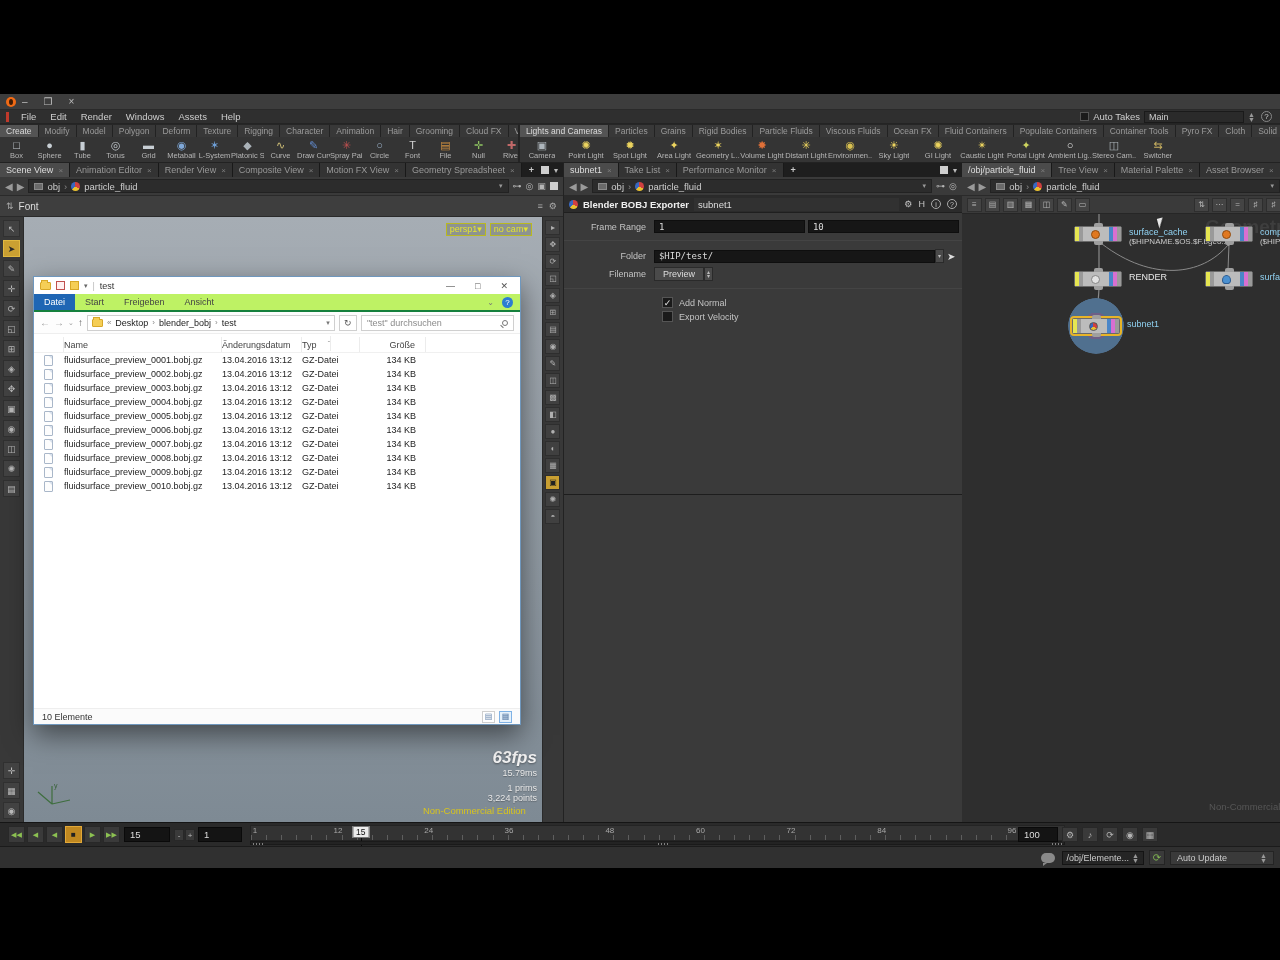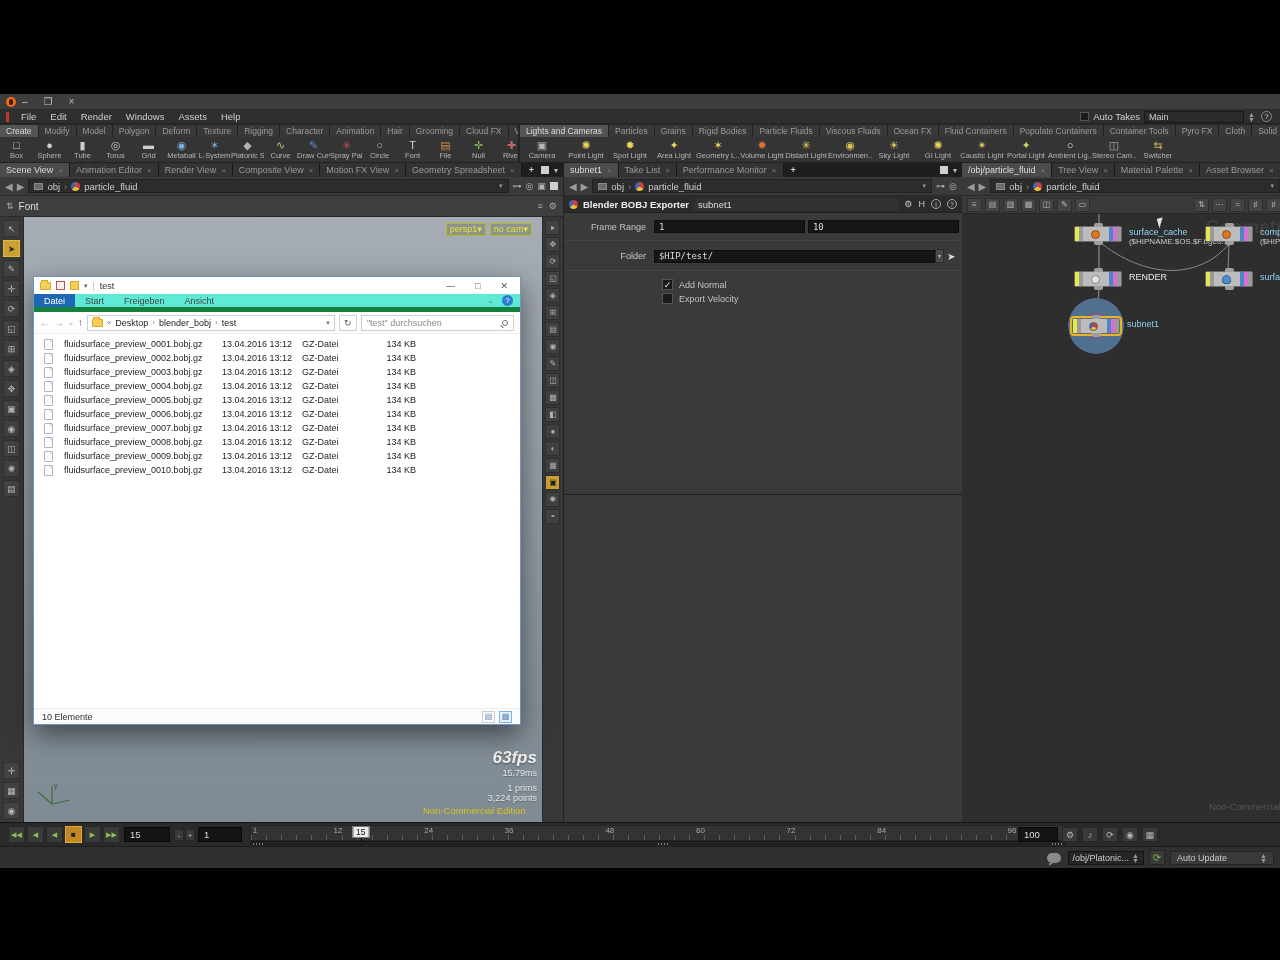--- a/index.html
+++ b/index.html
@@ -163,21 +163,21 @@
   
   .explorer{position:absolute;left:33px;top:276px;width:488px;height:449px;background:#fff;border:1px solid #6f97bd;box-shadow:0 10px 26px rgba(0,0,0,.5);display:flex;flex-direction:column;font-size:9px;color:#222;}
   .ex-title{height:17px;display:flex;align-items:center;gap:5px;padding:0 6px;background:#fff;}
   .mini-folder{width:11px;height:8px;background:#f5ce56;border:1px solid #d8a828;border-radius:1px;position:relative;flex:none;}
   .mini-folder::before{content:"";position:absolute;top:-3px;left:0;width:5px;height:2px;background:#f5ce56;border:1px solid #d8a828;border-bottom:none;}
   .qa-icon{width:9px;height:9px;border:1px solid #b8b8b8;background:#fafafa;flex:none;}
   .qa-icon.red{border-color:#c0504d;background:#fff0f0;}
   .ex-title .caret{color:#666;font-size:7px;}
   .ex-title .t{color:#333;}
   .ex-winbtns{margin-left:auto;display:flex;gap:20px;color:#555;font-size:9px;padding-right:6px;}
-  .ribbon{height:18px;background:#5eead4;border-bottom:5px solid #15803d;display:flex;align-items:stretch;}
+  .ribbon{height:18px;background:#bef264;border-bottom:2px solid #15803d;display:flex;align-items:stretch;}
   .rtab{display:flex;align-items:center;padding:0 10px;color:#444;}
   .rtab.active{background:#1f66b4;color:#fff;}
   .ribbon .rright{margin-left:auto;display:flex;align-items:center;gap:8px;padding-right:7px;}
   .ribbon .vmin{color:#777;font-size:8px;}
   .qhelp{width:11px;height:11px;border-radius:50%;background:#2d7dd2;color:#fff;font-size:8px;display:flex;align-items:center;justify-content:center;}
   .ex-nav{height:22px;display:flex;align-items:center;gap:4px;padding:0 6px;background:#fdfdfd;border-bottom:1px solid #eee;}
   .nav-a{color:#9a9a9a;font-size:10px;}
   .nav-a.up{color:#5a5a5a;}
   .addrbox{width:248px;height:16px;border:1px solid #cfcfcf;display:flex;align-items:center;gap:4px;padding:0 4px;background:#fff;}
   .addrbox .bc-sep{color:#888;font-size:8px;}
@@ -598,20 +598,28 @@
             <span class="pfield pf-half">10</span>
           </div>
           <div class="pdiv"></div>
           <div class="prow">
             <span class="plabel">Folder</span>
             <span class="pfield pf-wide">$HIP/test/</span>
             <span class="dstack">
                 <span>▾</span>
               </span>
             <span class="ptr-icon">➤</span>
+          </div>
+          <div class="prow">
+            <span class="plabel">Filename</span>
+            <span class="combo">Preview</span>
+            <span class="dstack">
+                <span>▴</span>
+                <span>▾</span>
+              </span>
           </div>
           <div class="pdiv"></div>
           <div id="param-checks">
               <div class="chkrow">
                 <span class="chkbox">✓</span>
                 <span>Add Normal</span>
               </div>
               <div class="chkrow">
                 <span class="chkbox"></span>
                 <span>Export Velocity</span>
@@ -806,21 +814,21 @@
       <span class="tl-icon">♪</span>
       <span class="tl-icon">⟳</span>
       <span class="tl-icon">◉</span>
       <span class="tl-icon">▦</span>
     </div>
   </div>
 
   <div class="statusbar">
     <span class="chat-icon"></span>
     <span class="sb-field">
-      <span>/obj/Platonic...</span>
+      <span>/obj/Elemente...</span>
       <span class="spin">
           <span>▲</span>
           <span>▼</span>
         </span>
     </span>
     <span class="sb-sync">⟳</span>
     <span class="sb-combo">
       <span>Auto Update</span>
       <span class="spin" style="margin-left:auto;">
           <span>▲</span>
@@ -873,20 +881,27 @@
         </span>
       <span class="dd">▾</span>
     </span>
     <span class="refreshbox">↻</span>
     <span class="searchbox">
       <span>"test" durchsuchen</span>
       <span class="lens"></span>
     </span>
   </div>
   <div class="ex-list">
+    <div class="fgrid fhead" id="file-head">
+        <span></span>
+        <span>Name</span>
+        <span>Änderungsdatum</span>
+        <span>Typ<span class="sortcaret">ˆ</span></span>
+        <span class="hsize">Größe</span>
+      </div>
     <div id="file-rows">
         <div class="fgrid">
           <span class="ficon"></span>
           <span class="fname">fluidsurface_preview_0001.bobj.gz</span>
           <span class="fdate">13.04.2016 13:12</span>
           <span class="ftype">GZ-Datei</span>
           <span class="fsize">134 KB</span>
         </div>
         <div class="fgrid">
           <span class="ficon"></span>

